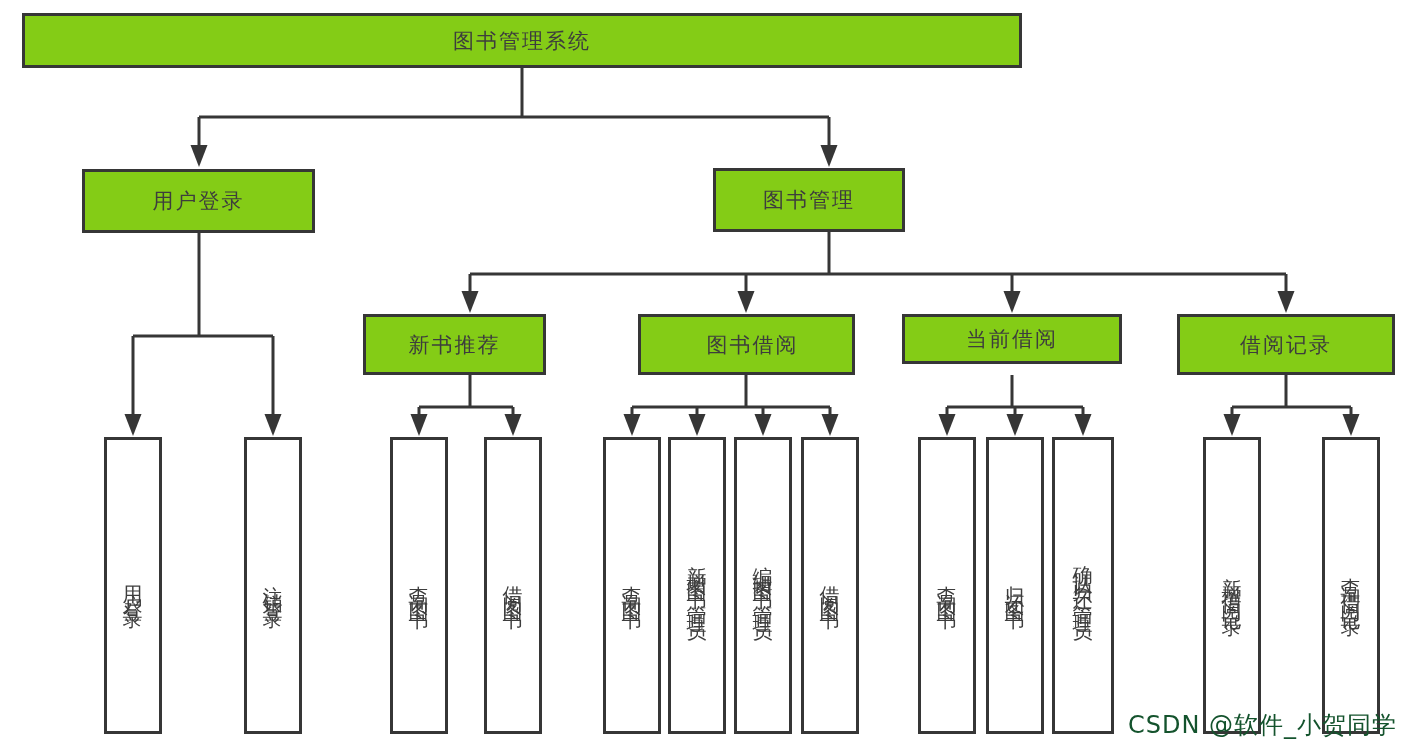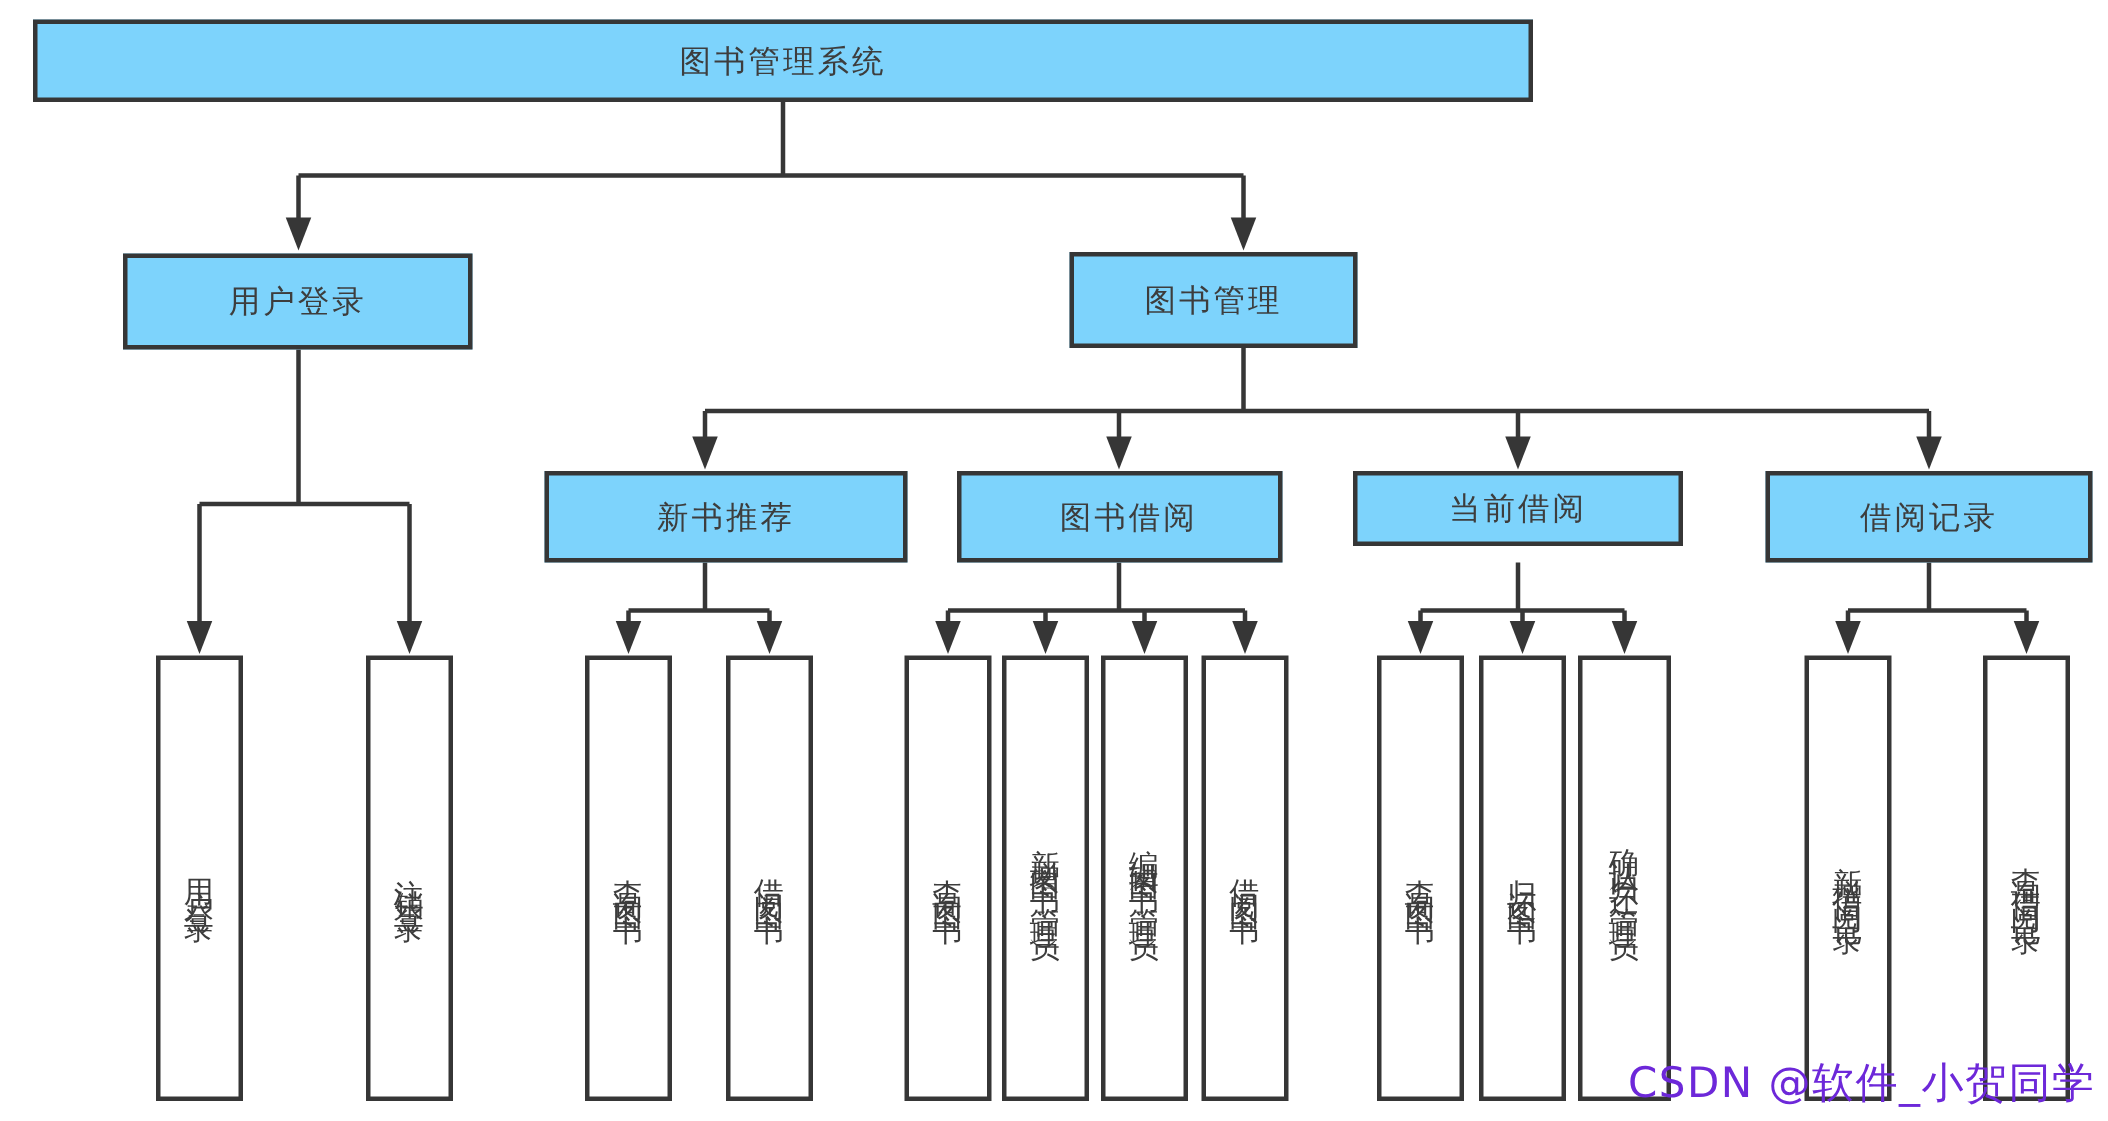--- a/index.html
+++ b/index.html
@@ -7,43 +7,43 @@
     position:relative;
     width:1405px;height:747px;
     background:#fff;
     font-family:"DejaVu Sans",sans-serif;
     overflow:hidden;
   }
   .hbox{
     position:absolute;
     box-sizing:border-box;
     border:3px solid #363636;
-    background:#7dd3fc;
+    background:#84cc16;
     display:flex;align-items:center;justify-content:center;
     font-size:21px;letter-spacing:2px;color:#3d3d3d;
     white-space:nowrap;
   }
   .vbox{
     position:absolute;
     box-sizing:border-box;
     border:3px solid #363636;
     background:#fff;
     writing-mode:vertical-rl;
     display:flex;align-items:center;justify-content:center;
     font-size:20px;letter-spacing:8px;color:#3d3d3d;
     line-height:1;
   }
   #connectors{position:absolute;left:0;top:0;width:1405px;height:747px;}
   #connectors path{fill:none;stroke:#363636;stroke-width:3;}
   #connectors polygon{fill:#363636;stroke:none;}
   .watermark{
     position:absolute;
     right:8px;bottom:6px;
-    font-size:28px;letter-spacing:1px;
-    color:#6d28d9;
+    font-size:24px;letter-spacing:1px;
+    color:#14532d;
     white-space:nowrap;
     z-index:5;
   }
 </style>
 </head>
 <body>
 
 <div id="stage">
 
   <svg id="connectors" viewBox="0 0 1405 747" xmlns="http://www.w3.org/2000/svg">
@@ -87,21 +87,21 @@
       <polygon points="1232,436 1223.5,414 1240.5,414"></polygon>
       <polygon points="1351,436 1342.5,414 1359.5,414"></polygon>
     </g>
   </svg>
 
   <div class="hbox" style="left:22px;top:13px;width:1000px;height:55px;">图书管理系统</div>
 
   <div class="hbox" style="left:82px;top:169px;width:233px;height:64px;">用户登录</div>
   <div class="hbox" style="left:713px;top:168px;width:192px;height:64px;">图书管理</div>
 
-  <div class="hbox" style="left:363px;top:314px;width:242px;height:61px;">新书推荐</div>
+  <div class="hbox" style="left:363px;top:314px;width:183px;height:61px;">新书推荐</div>
   <div class="hbox" style="left:638px;top:314px;width:217px;height:61px;padding-left:12px;">图书借阅</div>
   <div class="hbox" style="left:902px;top:314px;width:220px;height:50px;">当前借阅</div>
   <div class="hbox" style="left:1177px;top:314px;width:218px;height:61px;">借阅记录</div>
 
   <div class="vbox" style="left:104px;top:437px;width:58px;height:297px;">用户登录</div>
   <div class="vbox" style="left:244px;top:437px;width:58px;height:297px;">注销登录</div>
 
   <div class="vbox" style="left:390px;top:437px;width:58px;height:297px;">查询图书</div>
   <div class="vbox" style="left:484px;top:437px;width:58px;height:297px;">借阅图书</div>
 

